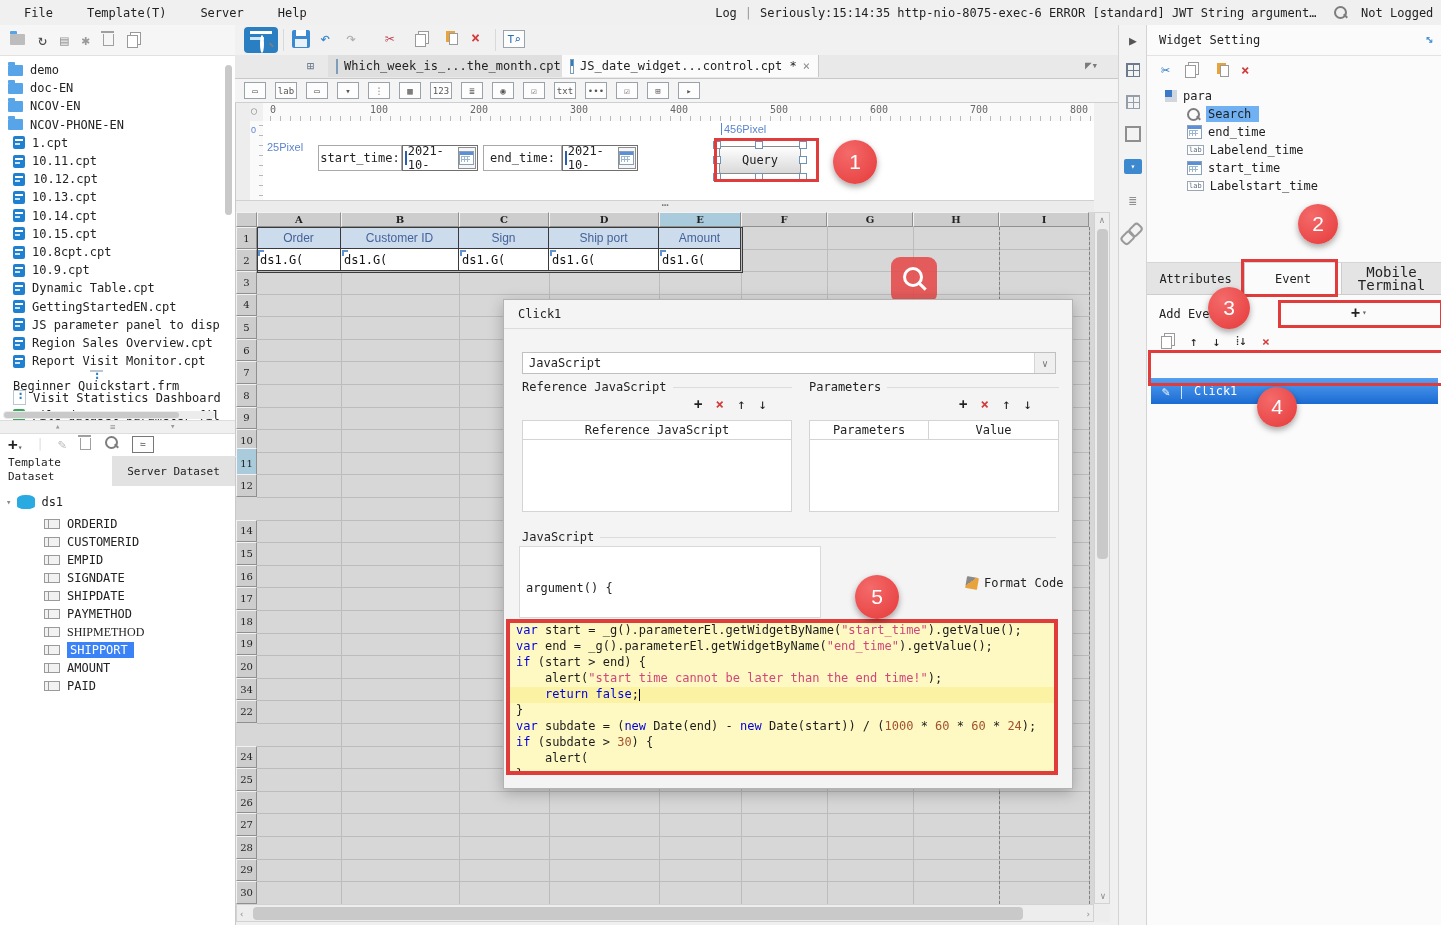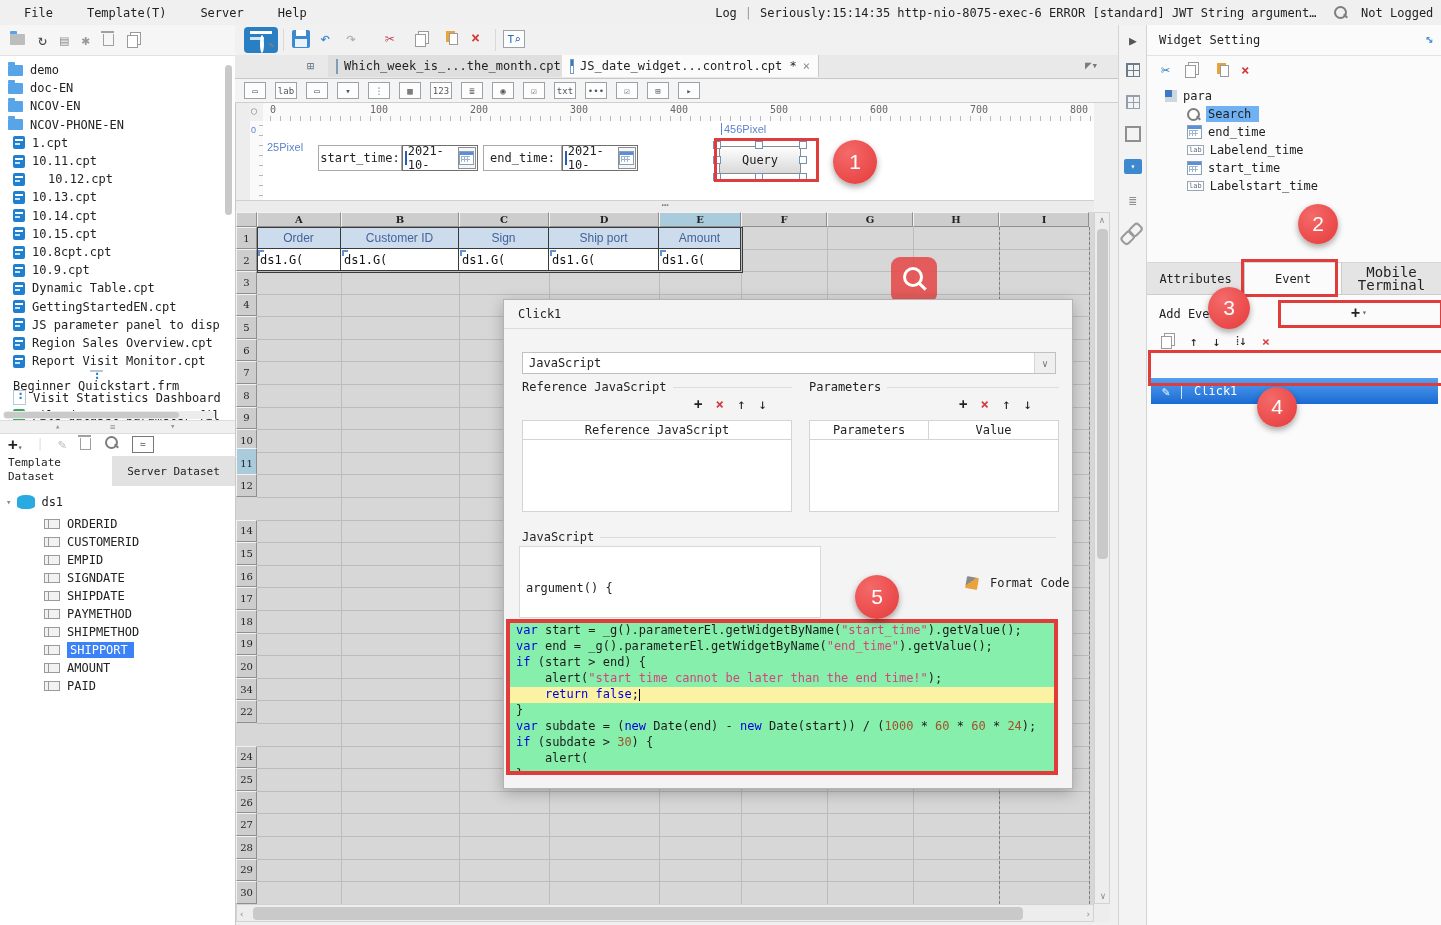--- a/index.html
+++ b/index.html
@@ -88,21 +88,21 @@
   .sb{background:#ededed;border:1px solid #d2d2d2;box-sizing:border-box;}
   .sbthumb{background:#c9c9c9;border-radius:4px;position:absolute;}
   .sbarrow{color:#8a8a8a;font-size:9px;text-align:center;}
   
   #dialog{left:503px;top:299px;width:568px;height:488px;background:#f4f4f4;border:1px solid #b3b3b3;box-shadow:0 4px 14px rgba(0,0,0,.25);z-index:40;}
   .grp-line{flex:1;height:1px;background:#dcdcdc;margin-left:6px;}
   .dtools{position:absolute;display:flex;gap:13px;align-items:center;font-size:14px;}
   .thead{position:absolute;height:20px;background:#fff;border:1px solid #d4d4d4;box-sizing:border-box;display:flex;}
   .tbody{position:absolute;background:#fff;border:1px solid #d4d4d4;border-top:none;box-sizing:border-box;}
   
-  #codebox{position:absolute;left:2px;top:319px;width:552px;height:156px;border:4px solid #e03c3c;background:#86efac;box-sizing:border-box;overflow:hidden;}
+  #codebox{position:absolute;left:2px;top:319px;width:552px;height:156px;border:4px solid #e03c3c;background:#fef9c3;box-sizing:border-box;overflow:hidden;}
   .cl{height:16px;line-height:16px;white-space:pre;font:12px "DejaVu Sans Mono",monospace;padding-left:6px;}
   .cl.hlite{background:#fbf3a3;}
   .k{color:#0000dd;} .s{color:#d1477a;} .n{color:#a0522d;} .p{color:#1c1c1c;}
   .cursor{display:inline-block;width:1px;height:12px;background:#000;vertical-align:middle;}
   
   #rstrip{left:1118px;top:25px;width:28px;height:900px;background:#f3f3f3;border-left:1px solid #d4d4d4;}
   .rsic{position:absolute;left:0;width:28px;height:26px;display:flex;align-items:center;justify-content:center;color:#8f8f8f;font-size:13px;}
   #rpanel{left:1146px;top:25px;width:295px;height:900px;background:#fbfbfb;border-left:1px solid #d4d4d4;}
   .rtab{position:absolute;top:0;height:31px;box-sizing:border-box;display:flex;align-items:center;justify-content:center;text-align:center;background:#e4e4e4;border-right:1px solid #cdcdcd;font-size:12px;}
   .wtree-row{position:absolute;display:flex;align-items:center;gap:6px;height:18px;white-space:nowrap;}
@@ -160,21 +160,21 @@
           <span>NCOV-PHONE-EN</span>
         </div>
         <div style="position: absolute; left: 13px; top: 76.8px; height: 18px; display: flex; align-items: center; gap: 7px; white-space: nowrap;">
           <span class="ic-cpt"></span>
           <span>1.cpt</span>
         </div>
         <div style="position: absolute; left: 13px; top: 95px; height: 18px; display: flex; align-items: center; gap: 7px; white-space: nowrap;">
           <span class="ic-cpt"></span>
           <span>10.11.cpt</span>
         </div>
-        <div style="position: absolute; left: 13px; top: 113.2px; height: 18px; display: flex; align-items: center; gap: 23px; white-space: nowrap;">
+        <div style="position: absolute; left: 13px; top: 113.2px; height: 18px; display: flex; align-items: center; gap: 8px; white-space: nowrap;">
           <span class="ic-cpt"></span>
           <span>10.12.cpt</span>
         </div>
         <div style="position: absolute; left: 13px; top: 131.4px; height: 18px; display: flex; align-items: center; gap: 7px; white-space: nowrap;">
           <span class="ic-cpt"></span>
           <span>10.13.cpt</span>
         </div>
         <div style="position: absolute; left: 13px; top: 149.6px; height: 18px; display: flex; align-items: center; gap: 7px; white-space: nowrap;">
           <span class="ic-cpt"></span>
           <span>10.14.cpt</span>
@@ -272,21 +272,21 @@
           <span>SIGNDATE</span>
         </div>
         <div style="position: absolute; left: 44px; top: 72px; height: 18px; display: flex; align-items: center; gap: 7px;">
           <span class="ic-field"></span>
           <span>SHIPDATE</span>
         </div>
         <div style="position: absolute; left: 44px; top: 90px; height: 18px; display: flex; align-items: center; gap: 7px;">
           <span class="ic-field"></span>
           <span>PAYMETHOD</span>
         </div>
-        <div style="position: absolute; left: 44px; top: 108px; height: 18px; display: flex; align-items: center; gap: 7px;">
+        <div style="position: absolute; left: 44px; top: 108px; height: 18px; display: flex; align-items: center; gap: 7px; font-family: Liberation Serif, serif;">
           <span class="ic-field"></span>
           <span>SHIPMETHOD</span>
         </div>
         <div style="position: absolute; left: 44px; top: 126px; height: 18px; display: flex; align-items: center; gap: 7px;">
           <span class="ic-field"></span>
           <span style="background: rgb(59, 130, 246); color: rgb(255, 255, 255); padding: 1px 6px 1px 3px;">SHIPPORT</span>
         </div>
         <div style="position: absolute; left: 44px; top: 144px; height: 18px; display: flex; align-items: center; gap: 7px;">
           <span class="ic-field"></span>
           <span>AMOUNT</span>
@@ -551,21 +551,21 @@
     </div>
     <div class="tbody" style="left:305px;top:140px;width:250px;height:72px;"></div>
 
     <div class="abs flex" style="left:18px;top:230px;width:534px;">
       <span>JavaScript</span>
         <span class="grp-line"></span>
     </div>
     <div class="abs" style="left:15px;top:246px;width:302px;height:72px;background:#fff;border:1px solid #d9d9d9;box-sizing:border-box;">
       <span class="abs" style="left:6px;top:34px;font:12px 'DejaVu Sans Mono',monospace;">argument() {</span>
     </div>
-    <div class="abs flex" style="left:462px;top:276px;gap:12px;">
+    <div class="abs flex" style="left:462px;top:276px;gap:6px;">
       <span style="width:12px;height:12px;background:linear-gradient(135deg,#8a8a8a 0 40%,#e8a33d 40%);border-radius:1px;display:inline-block;transform:rotate(10deg);"></span>
       <span>Format Code</span>
     </div>
     <div id="codebox">
         <div class="cl"><span class="k">var</span><span class="p"> start = _g().parameterEl.getWidgetByName(</span><span class="s">"start_time"</span><span class="p">).getValue();</span></div>
         <div class="cl"><span class="k">var</span><span class="p"> end = _g().parameterEl.getWidgetByName(</span><span class="s">"end_time"</span><span class="p">).getValue();</span></div>
         <div class="cl"><span class="k">if</span><span class="p"> (start &gt; end) {</span></div>
         <div class="cl"><span class="p">    alert(</span><span class="s">"start time cannot be later than the end time!"</span><span class="p">);</span></div>
         <div class="cl hlite"><span class="p">    </span><span class="k">return</span><span class="p"> </span><span class="k">false</span><span class="p">;</span><span class="cursor"></span></div>
         <div class="cl"><span class="p">}</span></div>

